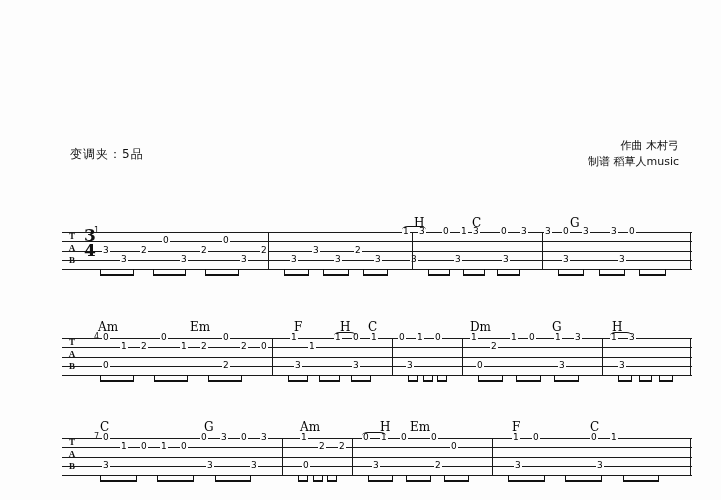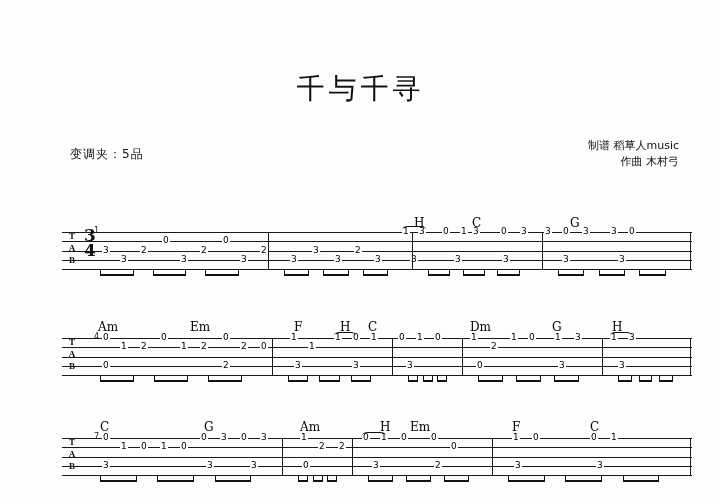--- a/index.html
+++ b/index.html
@@ -86,27 +86,26 @@
   
   .stem{position:absolute;width:1px;background:#111;}
   .beam{position:absolute;height:2px;background:#111;}
   .slur{position:absolute;border-top:1px solid #111;border-radius:50%/100%;height:6px;}
 </style>
 </head>
 <body>
 
 <div class="sheet">
 
-  <div class="title">千与千寻</div>
 
   <div class="capo">变调夹：5品</div>
 
   <div class="credits">
+    <div>作曲 木村弓</div>
     <div>制谱 稻草人music</div>
-    <div>作曲 木村弓</div>
   </div>
 
   <div class="system" style="top:212px">
     <div class="measnum" style="left:32px;top:14px;">1</div>
     <div class="staff">
       <div class="line l0"></div>
         <div class="line l1"></div>
         <div class="line l2"></div>
       <div class="line l3"></div>
         <div class="line l4"></div>

